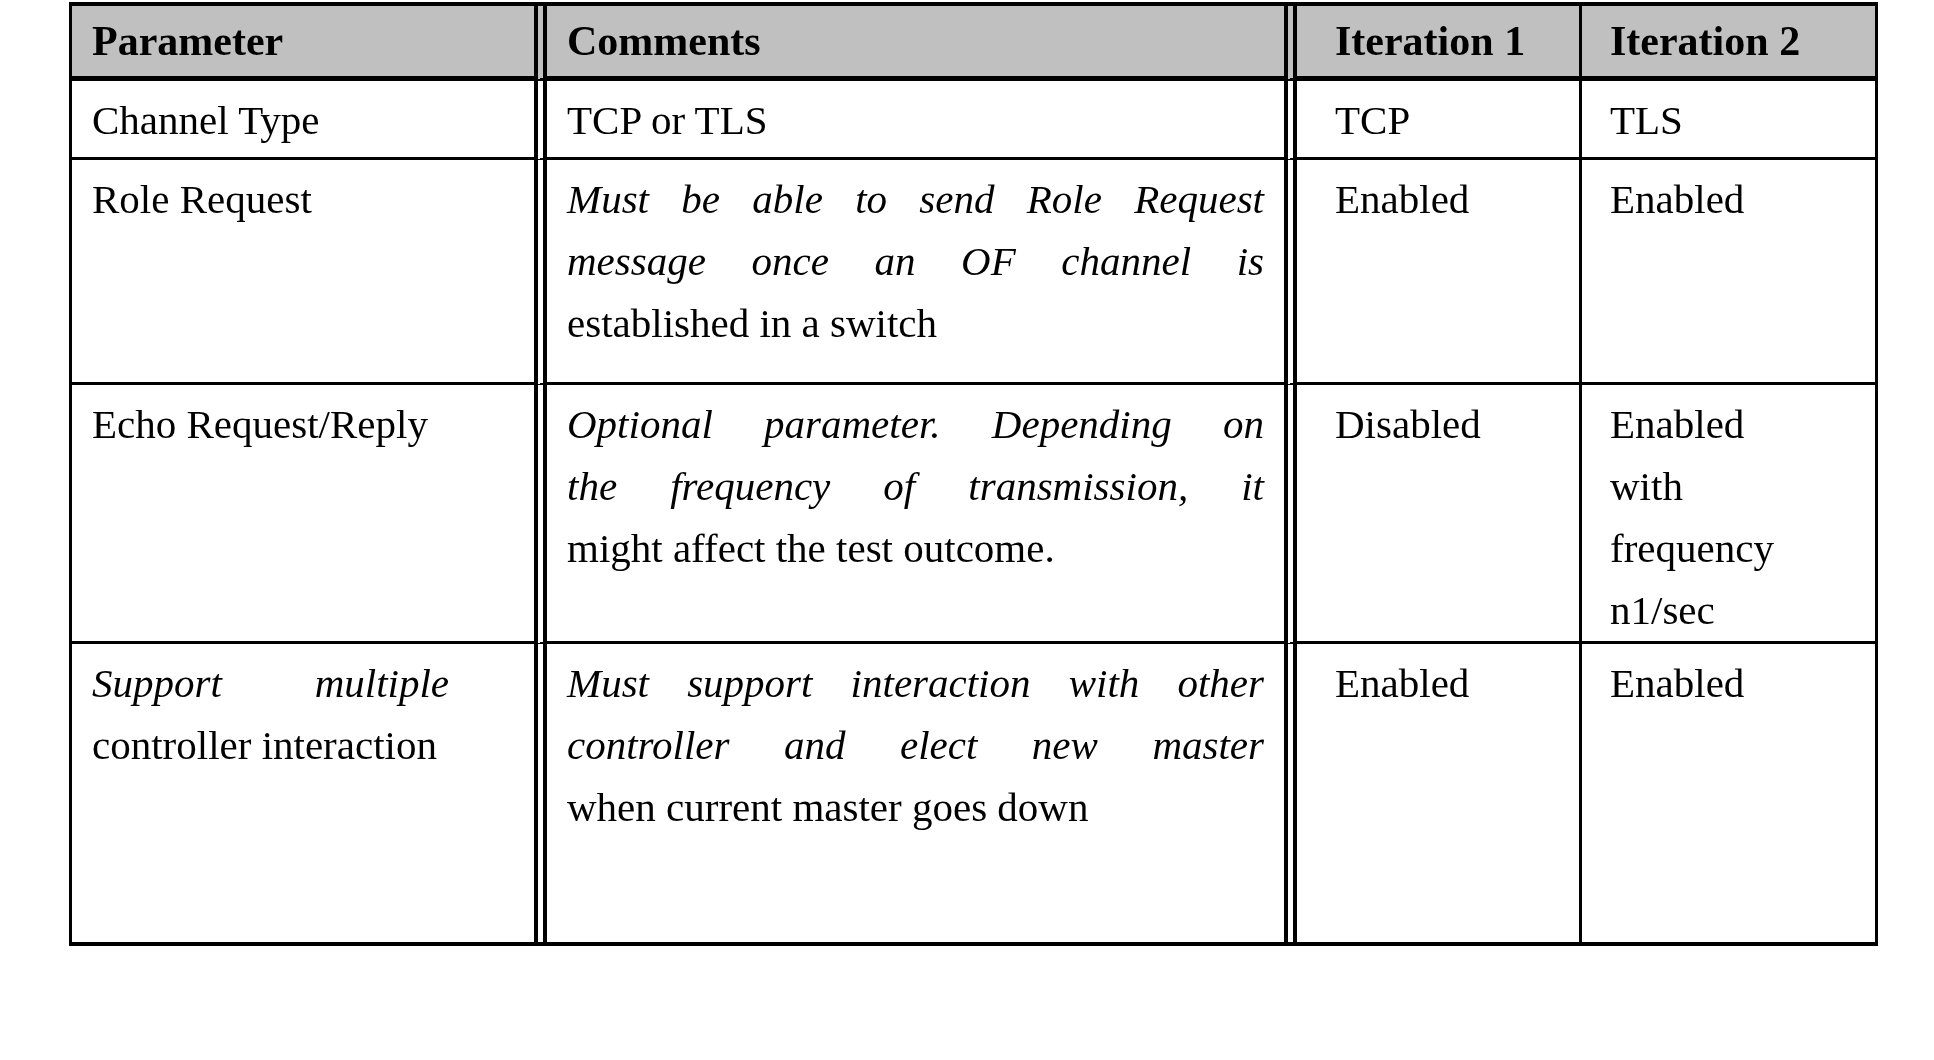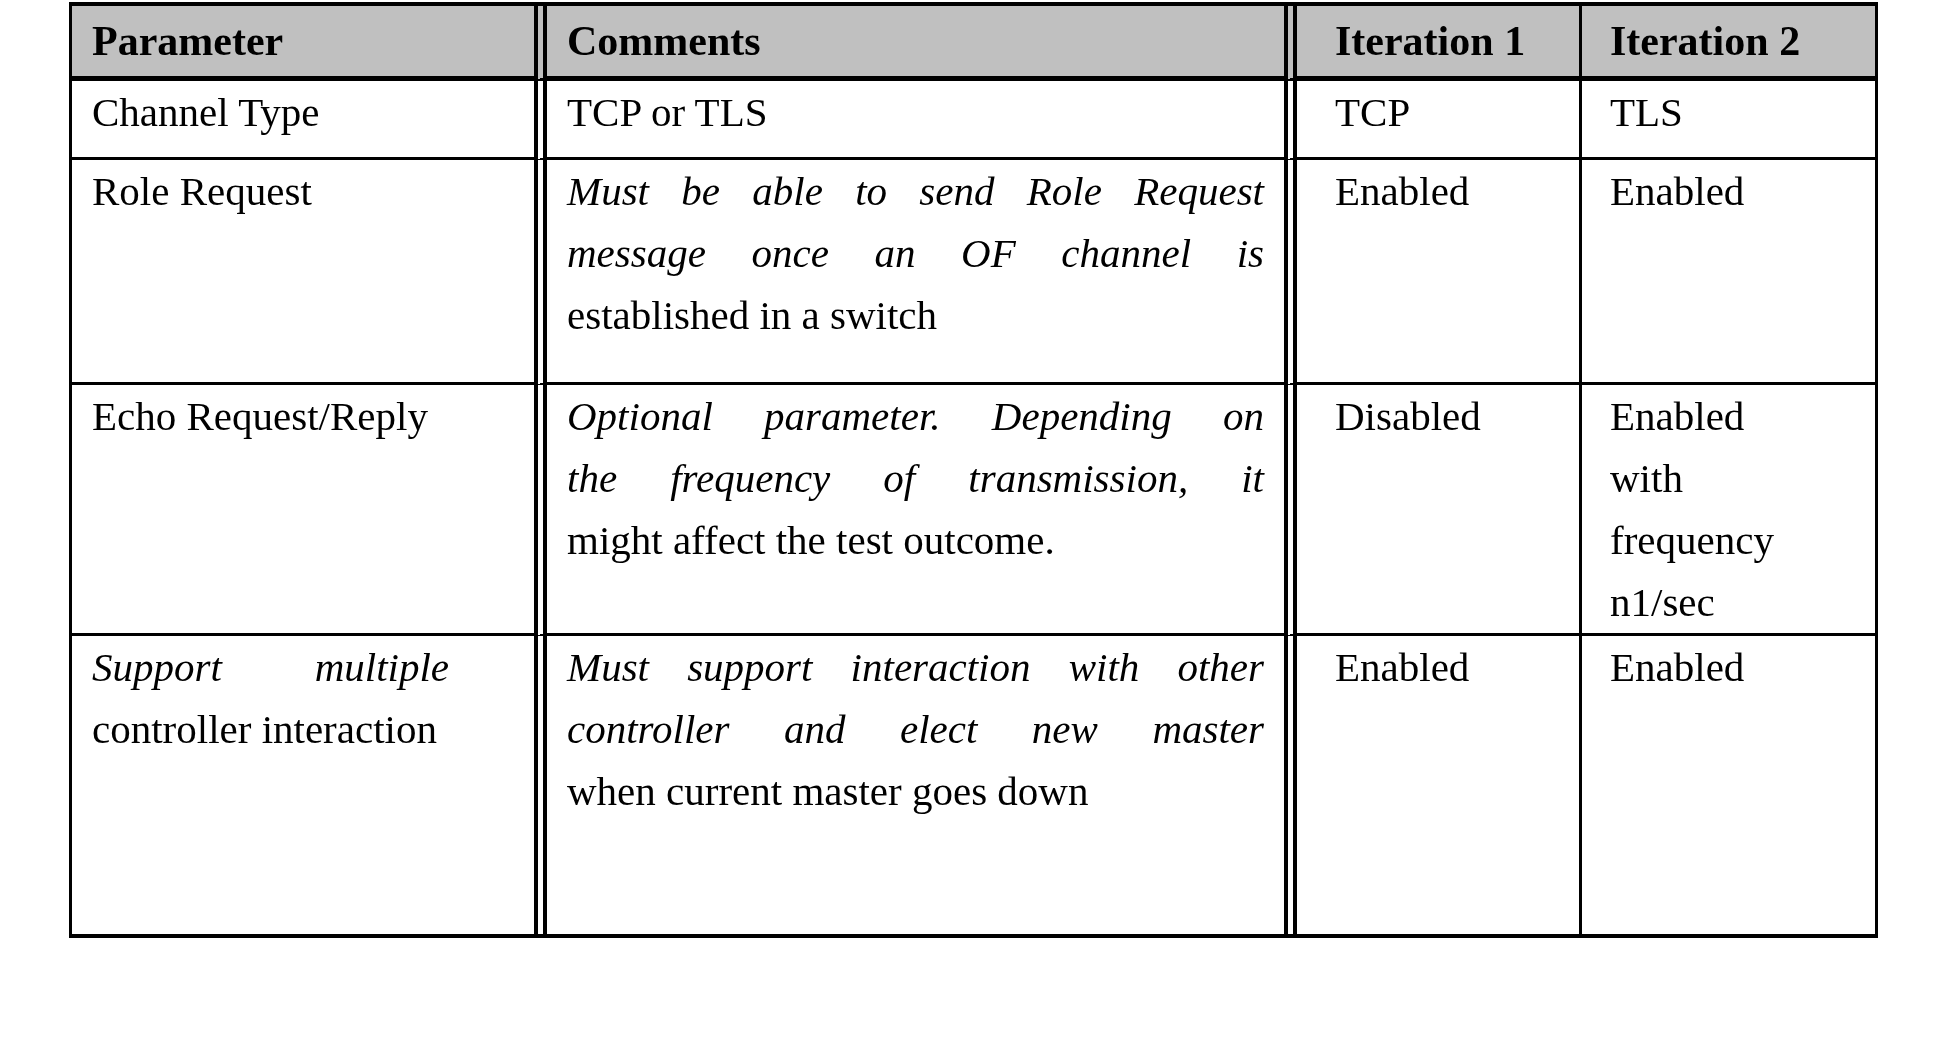--- a/index.html
+++ b/index.html
@@ -24,21 +24,21 @@
     background-clip:padding-box;
     font-size:41px;line-height:62px;
     overflow:hidden;
   }
   th{
     background:var(--header-bg);
     border-bottom:5px solid var(--border);
     vertical-align:middle;
     font-weight:bold;font-size:42px;
   }
-  td{border-bottom:3px solid var(--border);padding-top:0;}
+  td{border-bottom:3px solid var(--border);padding-top:8px;}
   tbody tr:last-child td{border-bottom:none;}
 
   
   .c0{padding-left:20px;padding-right:85px;}
   .c1{border-left:13px double var(--border);padding-left:20px;padding-right:20px;}
   .c2{border-left:13px double var(--border);padding-left:38px;padding-right:10px;margin-top:40px;}
   .c3{border-left:3px solid var(--border);padding-left:28px;padding-right:20px;}
 
   
   thead tr{height:75px;}

